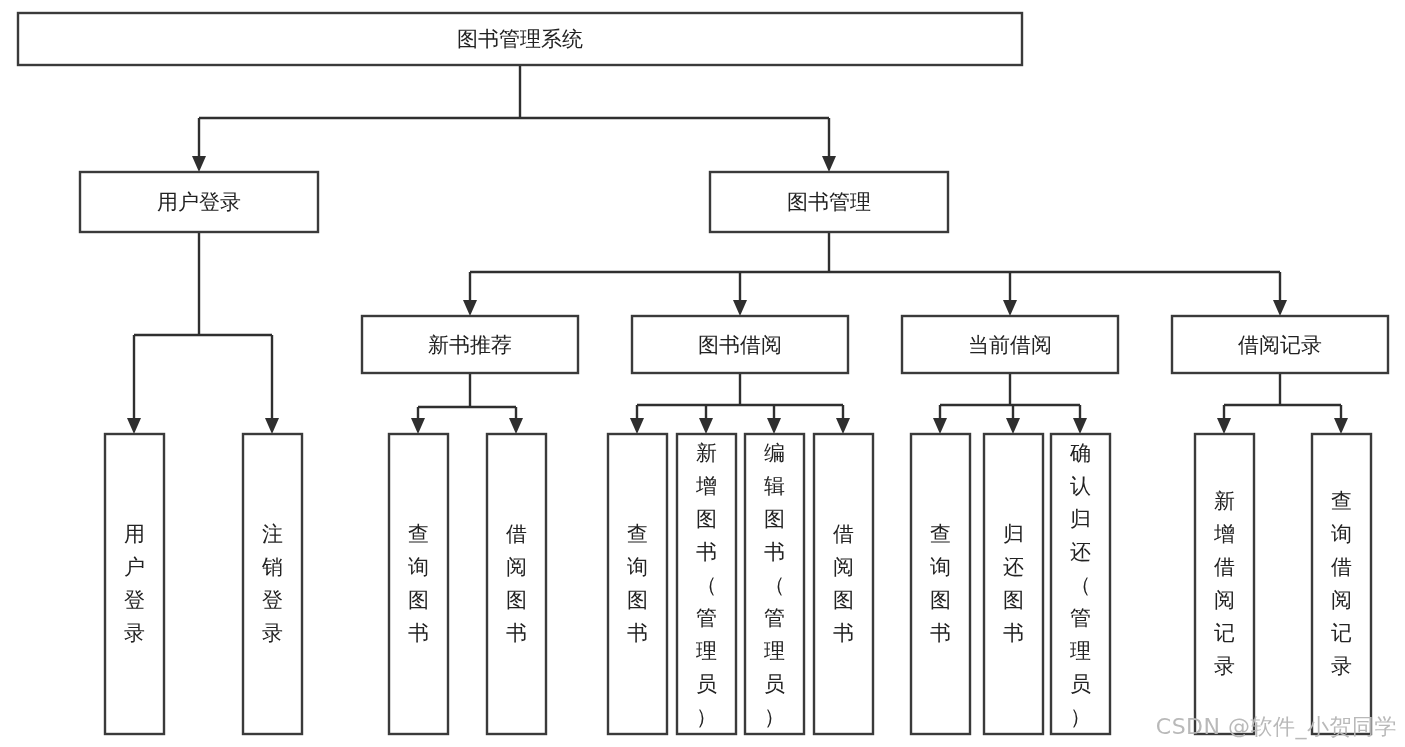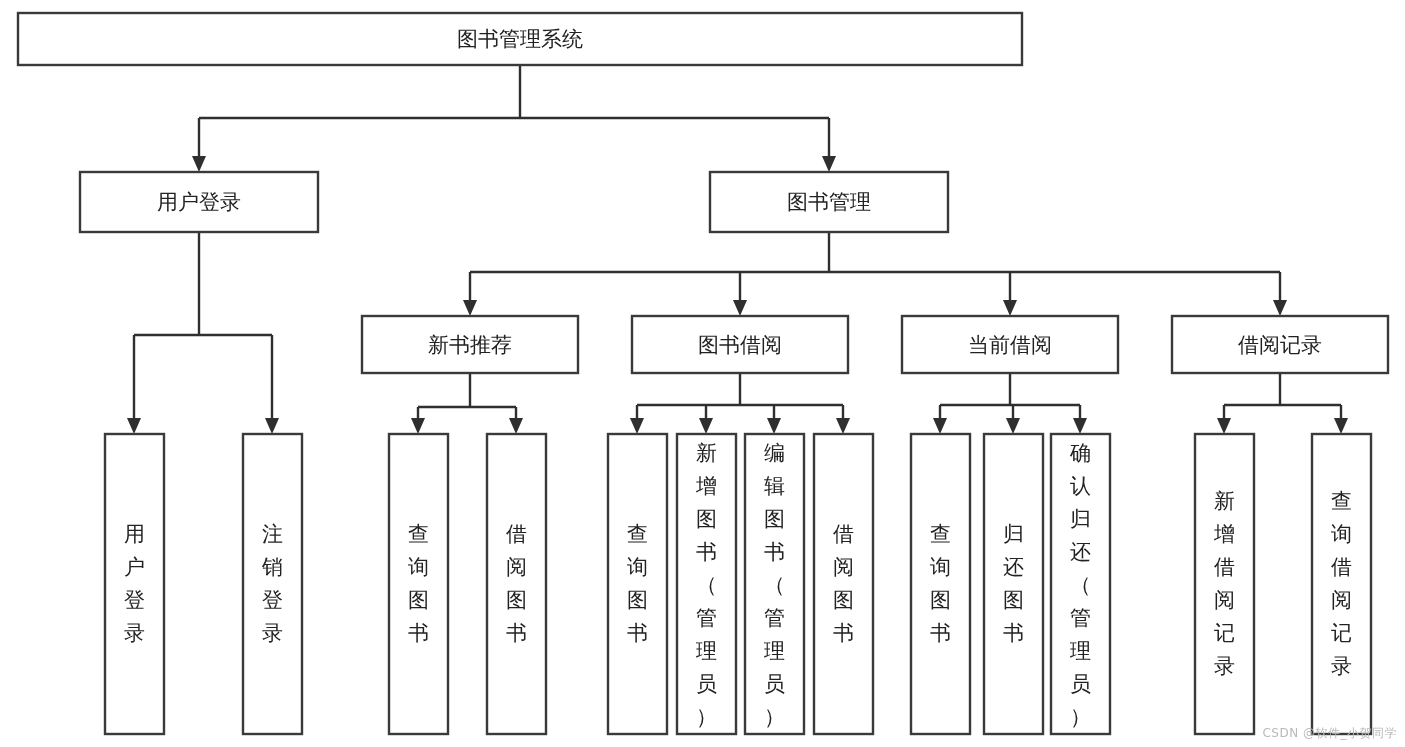--- a/index.html
+++ b/index.html
@@ -54,21 +54,21 @@
   }
   .arrow-head {
     fill: #2f2f2f;
     stroke: none;
   }
   .watermark {
     position: absolute;
     right: 8px;
     bottom: 5px;
     font-family: "DejaVu Sans", "Liberation Sans", sans-serif;
-    font-size: 12px;
+    font-size: 22px;
     color: #b9b9b9;
     white-space: nowrap;
     letter-spacing: 0.5px;
   }
 </style>
 </head>
 <body>
 
 <div id="diagram-root">
   <svg class="flow" viewBox="0 0 1405 747" xmlns="http://www.w3.org/2000/svg">

